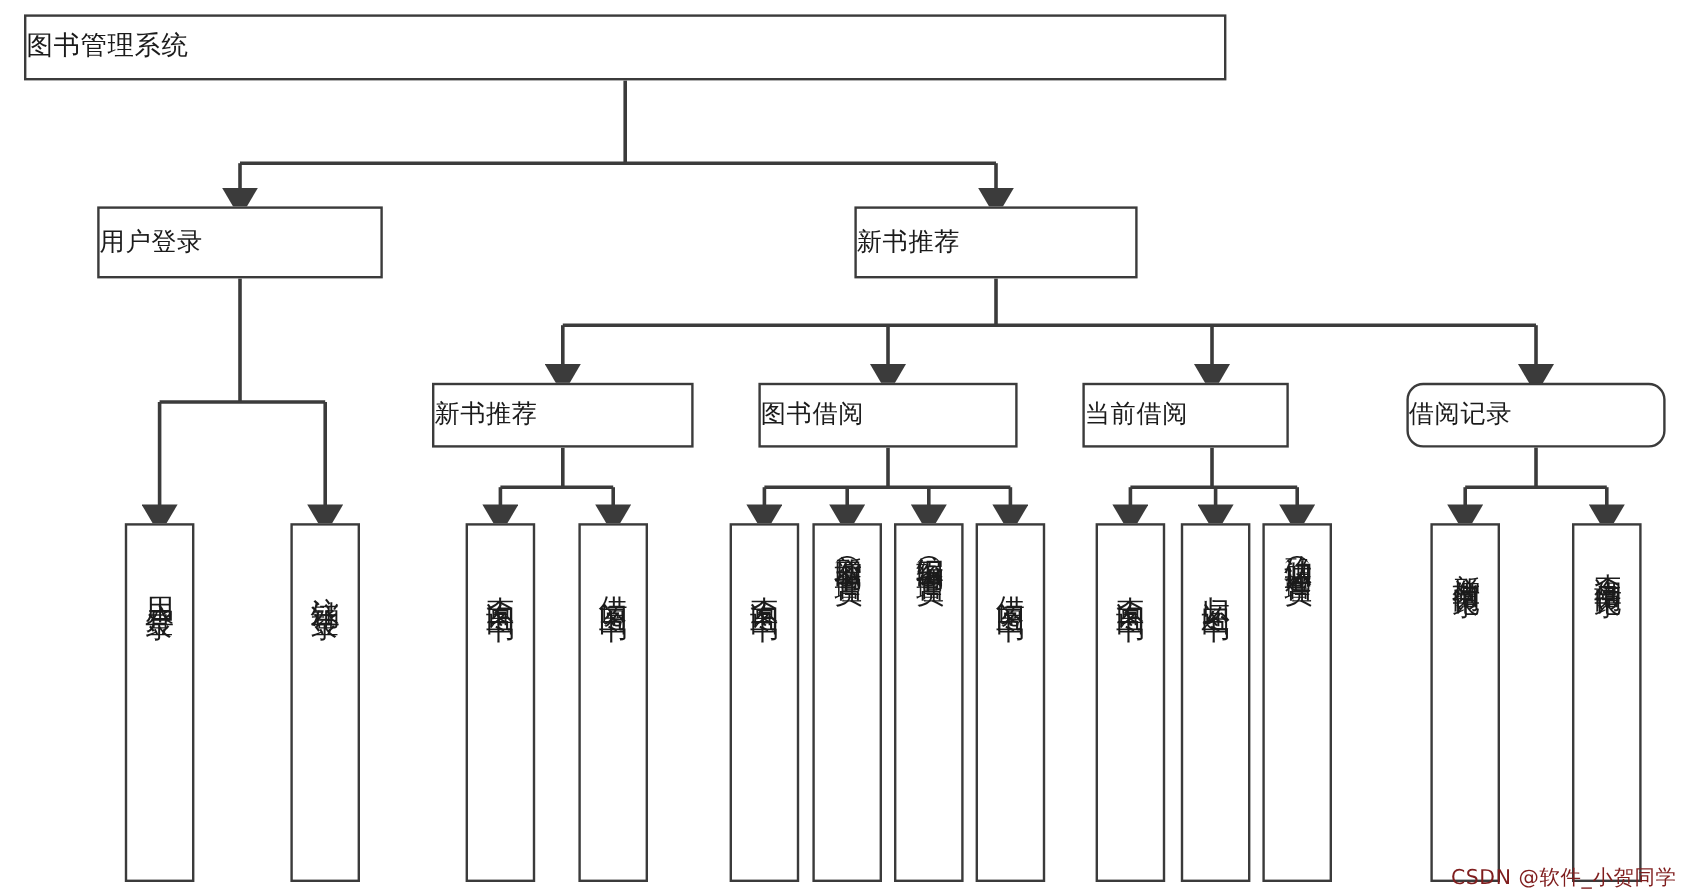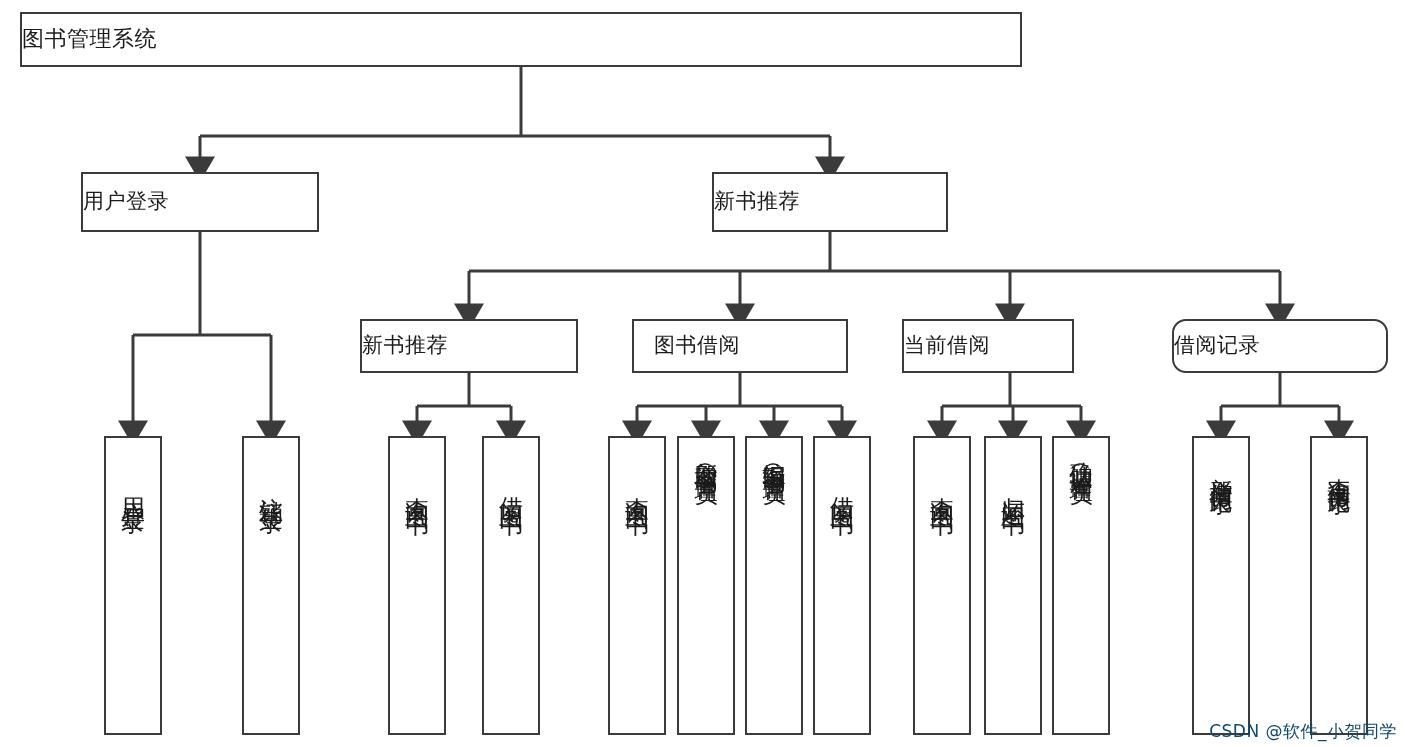--- a/index.html
+++ b/index.html
@@ -47,21 +47,21 @@
     line-height:1.0;
     letter-spacing:5px;
   }
   .node.v.tall .lbl{font-size:23px;letter-spacing:3px;}
 
   .wm{
     position:absolute;
     right:8px;
     bottom:4px;
     font-size:17px;
-    color:#0c4a6e;
+    color:#7f1d1d;
     letter-spacing:.5px;
     z-index:20;
     white-space:nowrap;
   }
 </style>
 </head>
 <body>
 
 <svg id="diagram" viewBox="0 0 1405 747" xmlns="http://www.w3.org/2000/svg">
   <defs>
@@ -133,21 +133,21 @@
 <div class="node h" style="left:81px;top:172px;width:238px;height:60px;">
   <span class="lbl">用户登录</span>
 </div>
 <div class="node h" style="left:712px;top:172px;width:236px;height:60px;">
   <span class="lbl">新书推荐</span>
 </div>
 
 <div class="node h" style="left:360px;top:319px;width:218px;height:54px;">
   <span class="lbl">新书推荐</span>
 </div>
-<div class="node h" style="left:632px;top:319px;width:216px;height:54px;padding-left:20px;">
+<div class="node h" style="left:632px;top:319px;width:216px;height:54px;">
   <span class="lbl">图书借阅</span>
 </div>
 <div class="node h" style="left:902px;top:319px;width:172px;height:54px;">
   <span class="lbl">当前借阅</span>
 </div>
 <div class="node h" style="left:1172px;top:319px;width:216px;height:54px;border-radius:14px;">
   <span class="lbl">借阅记录</span>
 </div>
 
 <div class="node v" style="left:104px;top:436px;width:58px;height:299px;padding-top:40px;">

